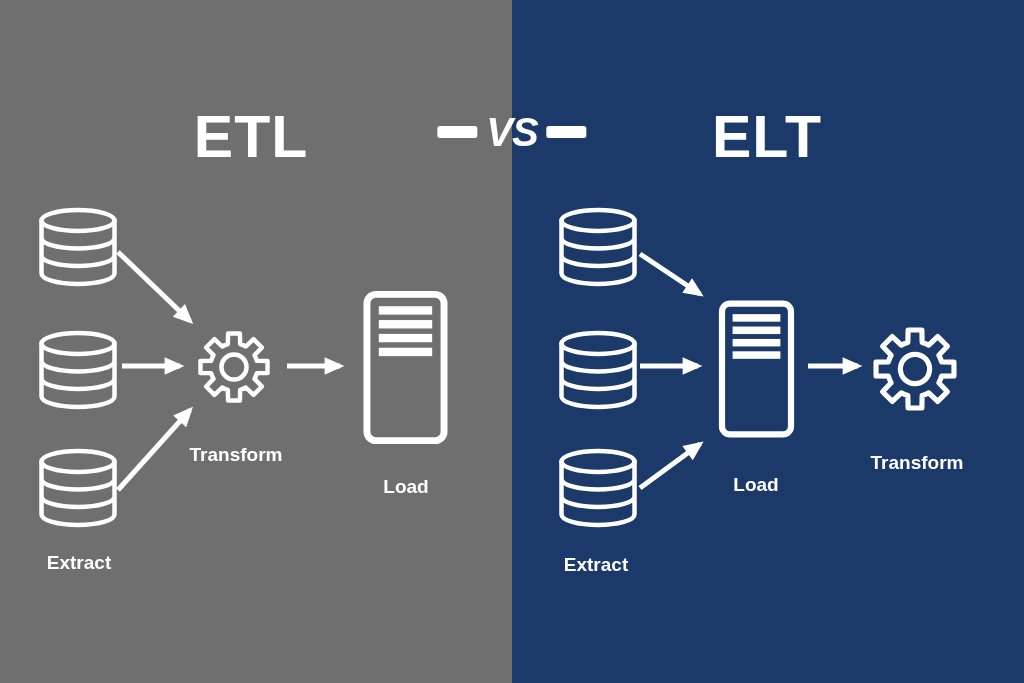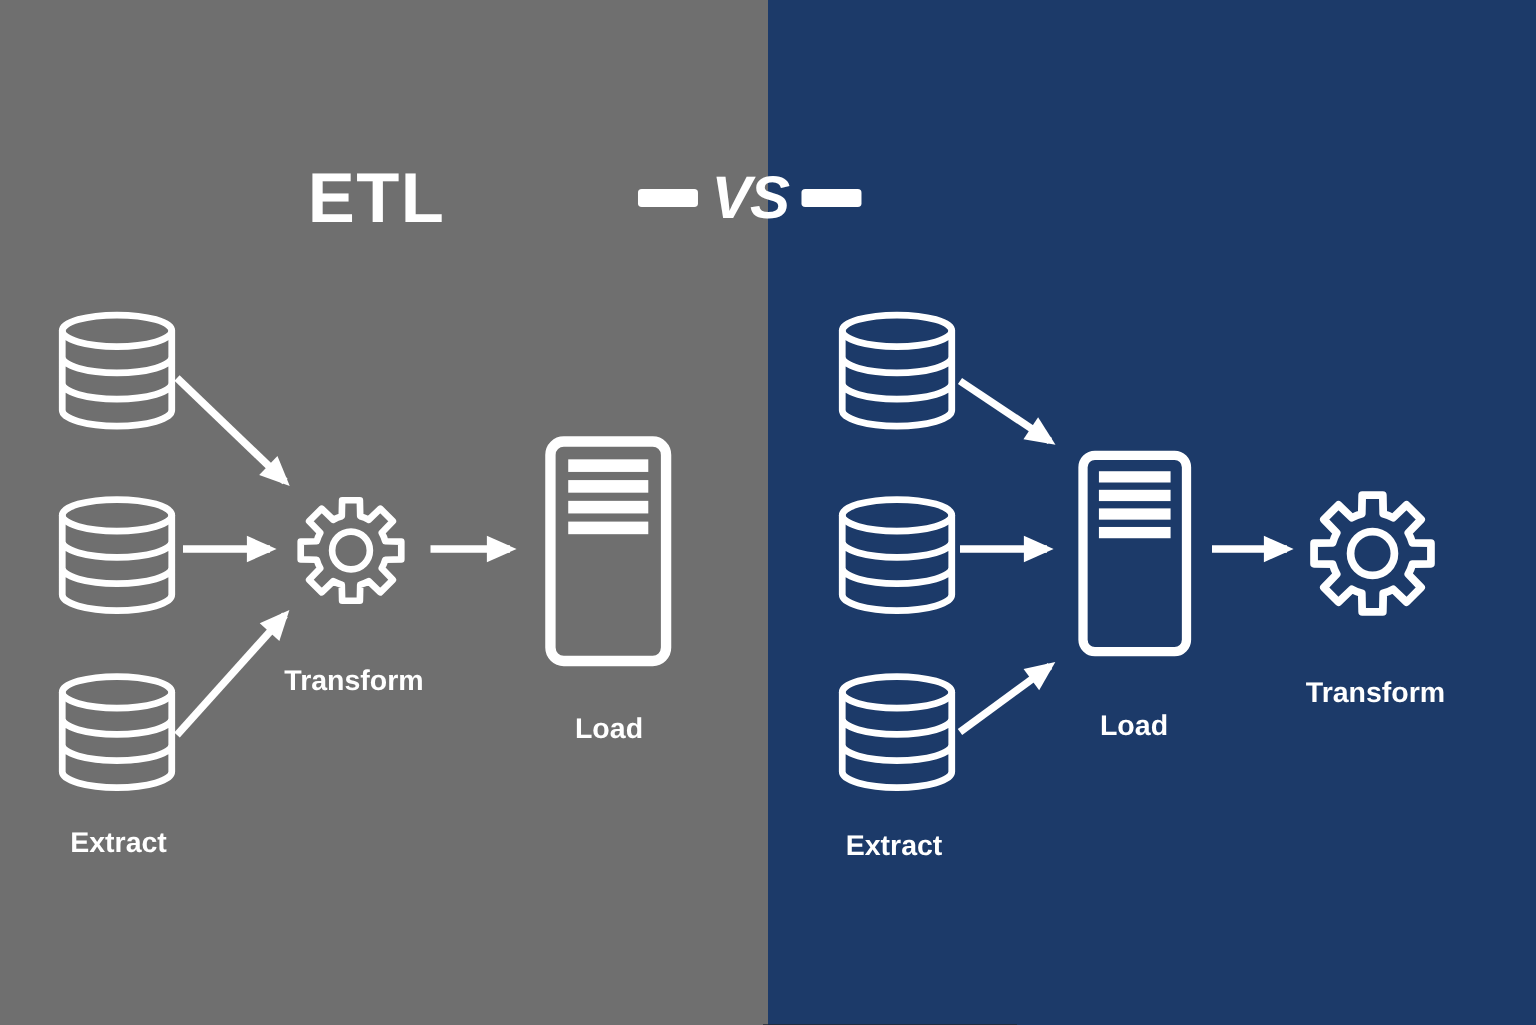--- a/index.html
+++ b/index.html
@@ -5,34 +5,34 @@
   html,body{margin:0;padding:0;background:#222;}
   .canvas{
     position:relative;width:1024px;height:683px;overflow:hidden;
     font-family:"Liberation Sans","DejaVu Sans",sans-serif;
   }
   .panel{position:absolute;top:0;width:512px;height:683px;}
   .panel.left{left:0;background:var(--left_bg,#6f6f6f);}
   .panel.right{left:512px;background:var(--right_bg,#1c3a69);}
   .title{
     position:absolute;top:108px;margin:0;line-height:1;
-    font-size:47px;font-weight:700;color:var(--fg,#fff);
+    font-size:59px;font-weight:700;color:var(--fg,#fff);
     transform:translateX(-50%);white-space:nowrap;letter-spacing:1px;
   }
   .label{
     position:absolute;line-height:1;font-size:19px;font-weight:700;
     color:var(--fg,#fff);transform:translateX(-50%);white-space:nowrap;margin-top:16px;
   }
   .icon{position:absolute;overflow:visible;}
   .arrows{position:absolute;left:0;top:0;width:512px;height:683px;}
   .stroked{fill:none;stroke:var(--fg,#fff);stroke-linejoin:round;stroke-linecap:round;}
   .filled{fill:var(--fg,#fff);stroke:none;}
   .arrow-line{stroke:var(--fg,#fff);stroke-width:5;fill:none;}
   .vs{
-    position:absolute;left:500px;top:112px;transform:translateX(-50%);
+    position:absolute;left:512px;top:112px;transform:translateX(-50%);
     display:flex;align-items:center;gap:7px;
   }
   .vs-dash{width:40px;height:12px;border-radius:2.5px;background:var(--fg,#fff);}
   .vs-text{
     font-size:40px;line-height:1;font-weight:700;font-style:italic;
     color:var(--fg,#fff);letter-spacing:-1px;padding:0 2px;
   }
 </style>
 </head>
 <body>
@@ -100,20 +100,21 @@
     <svg class="icon" style="left:363px;top:290px;width:85px;height:155px">
         <use href="#sym-server"></use>
       </svg>
 
     <div class="label" style="left:236px;top:429px;">Transform</div>
     <div class="label" style="left:406px;top:461px;">Load</div>
     <div class="label" style="left:79px;top:537px;">Extract</div>
   </section>
 
   <section class="panel right">
+    <h1 class="title" style="left:255px;">ELT</h1>
 
     <svg class="arrows" viewBox="0 0 512 683">
       <line class="arrow-line" x1="128" y1="254" x2="188" y2="294" marker-end="url(#ah)"></line>
       <line class="arrow-line" x1="128" y1="366" x2="186" y2="366" marker-end="url(#ah)"></line>
       <line class="arrow-line" x1="128" y1="488" x2="188" y2="444" marker-end="url(#ah)"></line>
       <line class="arrow-line" x1="296" y1="366" x2="346" y2="366" marker-end="url(#ah)"></line>
     </svg>
 
     <svg class="icon" style="left:45px;top:207px;width:82px;height:80px">
         <use href="#sym-db"></use>

